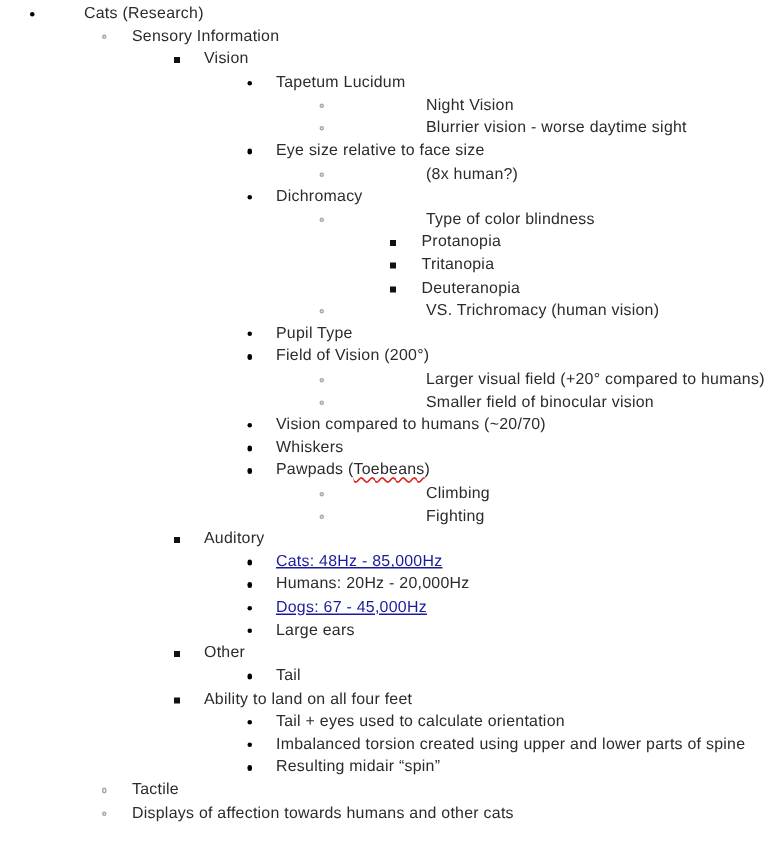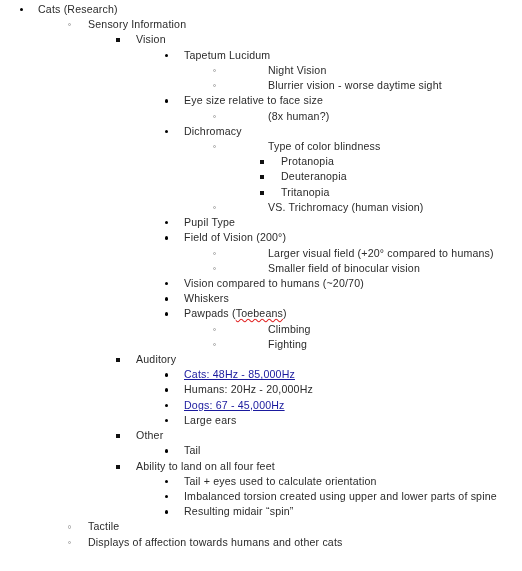--- a/index.html
+++ b/index.html
@@ -77,29 +77,29 @@
   .txt {
     position: absolute;
     top: 0;
     line-height: 15.22px;
     font-size: 10.6px;
     letter-spacing: 0.18px;
   }
 
   
   .lv1 .bullet { left: 20px; }
-  .lv1 .txt    { left: 38px; text-align: right; }
+  .lv1 .txt    { left: 56px; text-align: right; }
   .lv2 .bullet { left: 68px; }
   .lv2 .txt    { left: 88px; text-align: right; }
   .lv3 .bullet { left: 116px; }
   .lv3 .txt    { left: 136px; }
   .lv4 .bullet { left: 165px; }
   .lv4 .txt    { left: 184px; text-align: right; }
   .lv5 .bullet { left: 213px; }
-  .lv5 .txt    { left: 232px; padding-left: 36px; }
+  .lv5 .txt    { left: 248px; padding-left: 36px; }
   .lv6 .bullet { left: 260px; }
   .lv6 .txt    { left: 281px; }
 
   
   .link {
     color: #1a1a9e;
     text-decoration: underline;
     text-underline-offset: 1px;
   }
 
@@ -153,26 +153,26 @@
     <div class="row lv5">
       <span class="bullet b-circle"></span>
       <span class="txt">Type of color blindness</span>
     </div>
     <div class="row lv6">
       <span class="bullet b-square"></span>
       <span class="txt">Protanopia</span>
     </div>
     <div class="row lv6">
       <span class="bullet b-square"></span>
+      <span class="txt">Tritanopia</span>
+    </div>
+    <div class="row lv6">
+      <span class="bullet b-square"></span>
       <span class="txt">Deuteranopia</span>
     </div>
-    <div class="row lv6">
-      <span class="bullet b-square"></span>
-      <span class="txt">Tritanopia</span>
-    </div>
     <div class="row lv5">
       <span class="bullet b-circle"></span>
       <span class="txt">VS. Trichromacy (human vision)</span>
     </div>
     <div class="row lv4">
       <span class="bullet b-disc"></span>
       <span class="txt">Pupil Type</span>
     </div>
     <div class="row lv4">
       <span class="bullet b-disc"></span>

